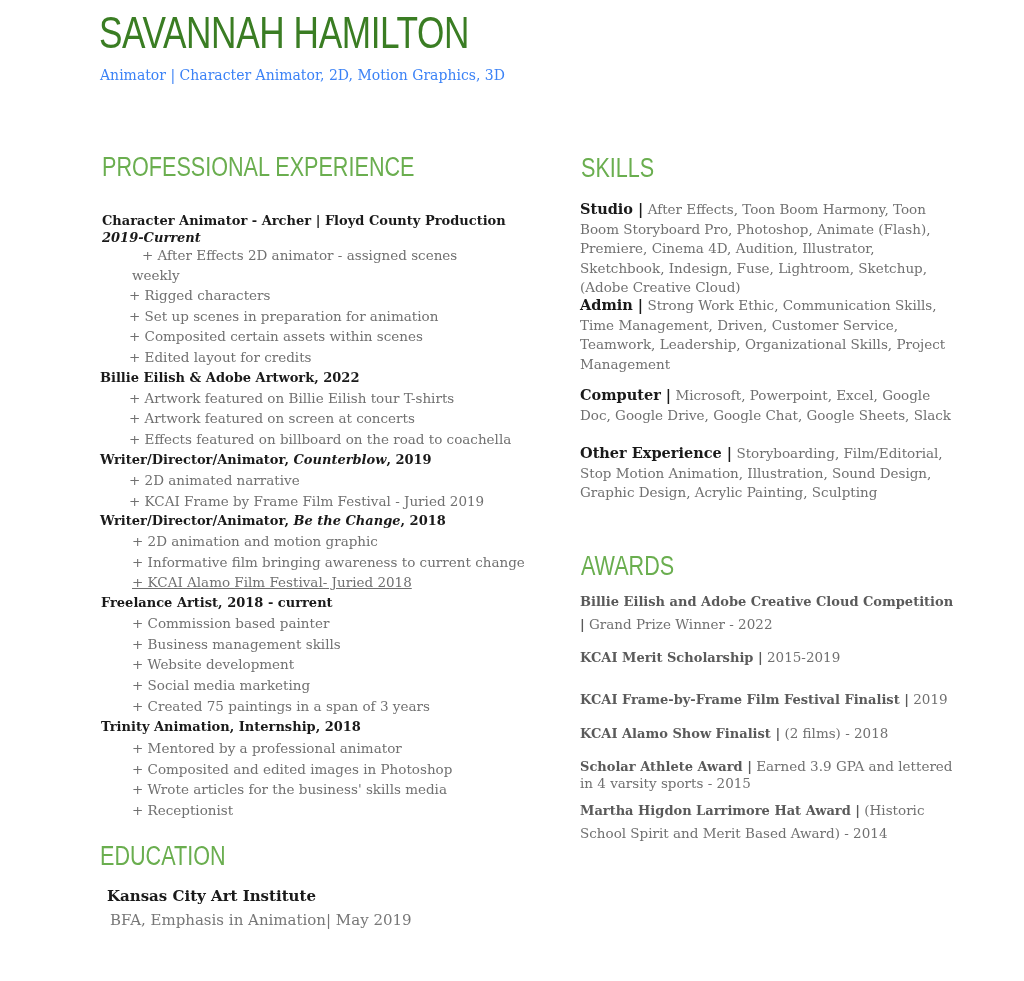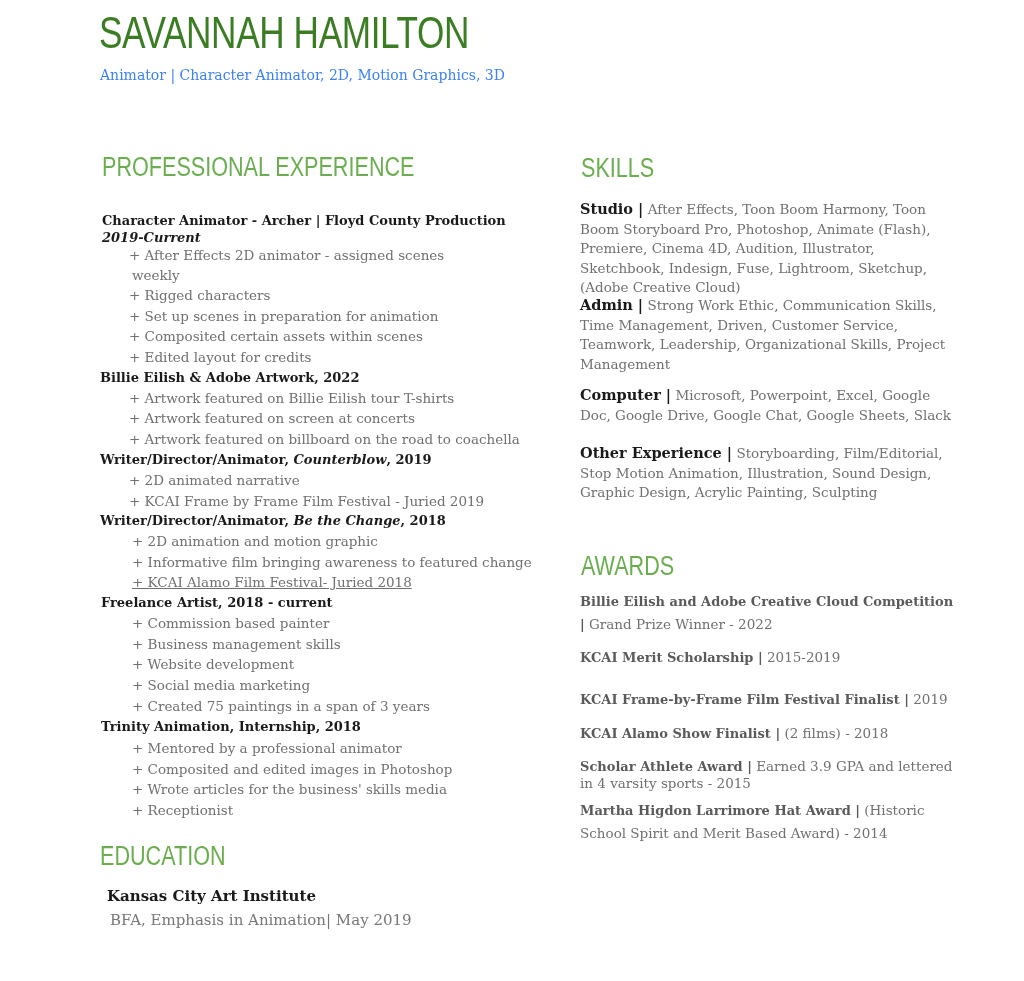--- a/index.html
+++ b/index.html
@@ -29,39 +29,39 @@
 
 <h1 class="name">SAVANNAH HAMILTON</h1>
 <div class="tagline">Animator | Character Animator, 2D, Motion Graphics, 3D</div>
 
 <h2 class="sec-title" style="left:102px; top:152px;">PROFESSIONAL EXPERIENCE</h2>
 
 <div>
 
   <div class="job-title" style="left:102px; top:213px;">Character Animator - Archer | Floyd County Production</div>
   <div class="job-title" style="left:102px; top:230px;"><i>2019-Current</i></div>
-  <div class="bullet" style="left:129px; top:247px;">+ After Effects 2D animator - assigned scenes</div>
+  <div class="bullet" style="left:142px; top:247px;">+ After Effects 2D animator - assigned scenes</div>
   <div class="bullet" style="left:132px; top:267px;">weekly</div>
   <div class="bullet" style="left:129px; top:287px;">+ Rigged characters</div>
   <div class="bullet" style="left:129px; top:308px;">+ Set up scenes in preparation for animation</div>
   <div class="bullet" style="left:129px; top:328px;">+ Composited certain assets within scenes</div>
   <div class="bullet" style="left:129px; top:349px;">+ Edited layout for credits</div>
 
   <div class="job-title" style="left:100px; top:370px;">Billie Eilish &amp; Adobe Artwork, 2022</div>
   <div class="bullet" style="left:129px; top:390px;">+ Artwork featured on Billie Eilish tour T-shirts</div>
   <div class="bullet" style="left:129px; top:410px;">+ Artwork featured on screen at concerts</div>
-  <div class="bullet" style="left:129px; top:431px;">+ Artwork featured on billboard on the road to coachella</div>
+  <div class="bullet" style="left:129px; top:431px;">+ Effects featured on billboard on the road to coachella</div>
 
   <div class="job-title" style="left:100px; top:452px;"><span>Writer/Director/Animator, </span><i>Counterblow</i><span>, 2019</span></div>
   <div class="bullet" style="left:129px; top:472px;">+ 2D animated narrative</div>
   <div class="bullet" style="left:129px; top:493px;">+ KCAI Frame by Frame Film Festival - Juried 2019</div>
 
   <div class="job-title" style="left:100px; top:513px;"><span>Writer/Director/Animator, </span><i>Be the Change</i><span>, 2018</span></div>
   <div class="bullet" style="left:132px; top:533px;">+ 2D animation and motion graphic</div>
-  <div class="bullet" style="left:132px; top:554px;">+ Informative film bringing awareness to featured change</div>
+  <div class="bullet" style="left:132px; top:554px;">+ Informative film bringing awareness to current change</div>
   <div class="bullet" style="left:132px; top:574px;text-decoration:underline;">+ KCAI Alamo Film Festival- Juried 2018</div>
 
   <div class="job-title" style="left:101px; top:595px;">Freelance Artist, 2018 - current</div>
   <div class="bullet" style="left:132px; top:615px;">+ Commission based painter</div>
   <div class="bullet" style="left:132px; top:636px;">+ Business management skills</div>
   <div class="bullet" style="left:132px; top:656px;">+ Website development</div>
   <div class="bullet" style="left:132px; top:677px;">+ Social media marketing</div>
   <div class="bullet" style="left:132px; top:698px;">+ Created 75  paintings in a span of 3 years</div>
 
   <div class="job-title" style="left:101px; top:719px;">Trinity Animation, Internship, 2018</div>

